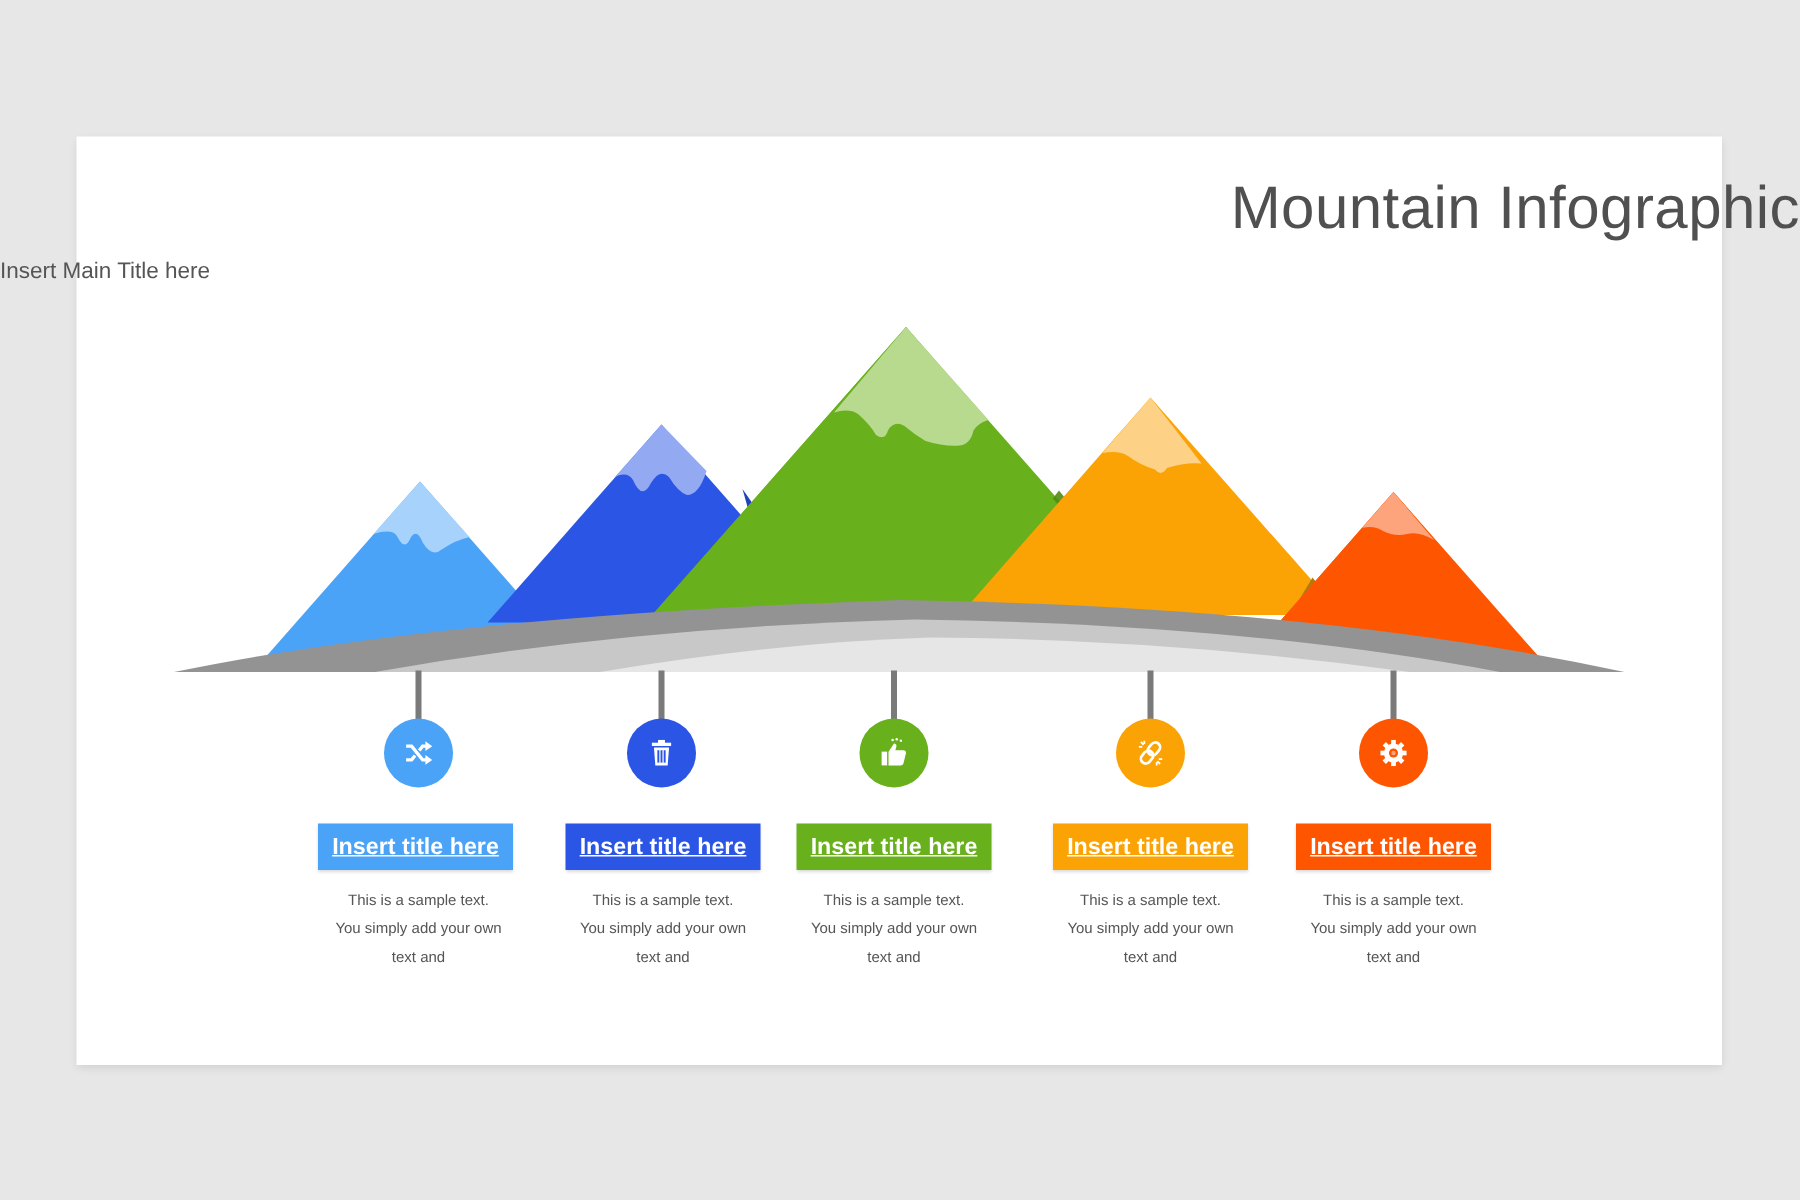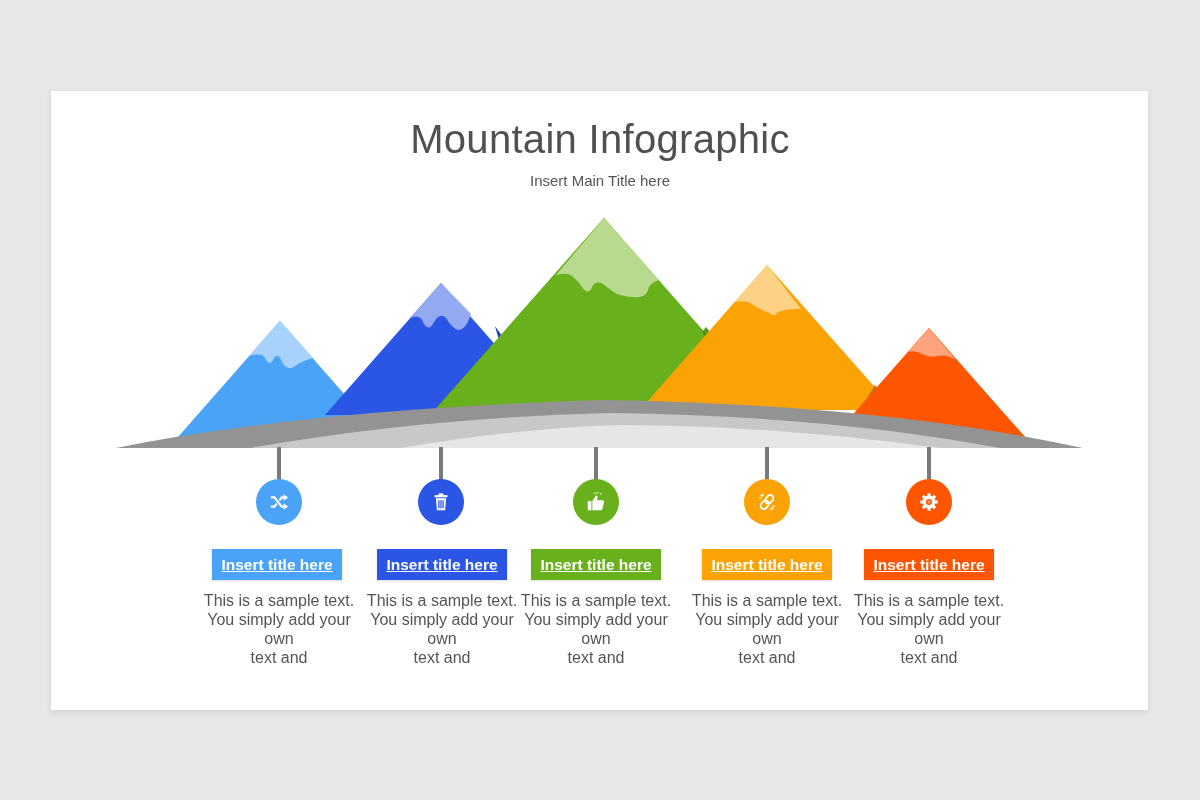--- a/index.html
+++ b/index.html
@@ -5,43 +5,43 @@
     html, body { margin:0; padding:0; }
     body {
       width:1200px; height:800px; background:#e8e7e8; position:relative; overflow:hidden;
       font-family:"Liberation Sans", "DejaVu Sans", sans-serif;
     }
     .slide {
       position:absolute; left:51px; top:91px; width:1097px; height:619px; background:#ffffff;
       box-shadow: 0 2px 6px rgba(0,0,0,0.10);
     }
     .title {
-      position:absolute; left:0; width:1200px; top:117px; text-align:center;
+      position:absolute; left:0; width:1200px; top:117px; text-align:right;
       font-size:40px; color:#505050; letter-spacing:0.3px;
     }
     .subtitle {
-      position:absolute; left:0; width:1200px; top:172px; text-align:center;
+      position:absolute; left:0; width:1200px; top:172px; 
       font-size:15px; color:#555555;
     }
     svg.scene { position:absolute; left:0; top:0; }
     .stem { position:absolute; width:4px; background:#7a7a7a; top:447px; height:34px; }
     .circle {
       position:absolute; width:46px; height:46px; border-radius:50%; top:479px;
       display:flex; align-items:center; justify-content:center;
     }
     .circle svg { width:22px; height:22px; }
     .tbox {
       position:absolute; top:549px; width:130px; height:31px; color:#fff;
       font-weight:bold; font-size:15.5px; display:flex; align-items:center; justify-content:center;
       box-shadow: 0 1px 2px rgba(0,0,0,0.15);
       text-decoration: underline;
     }
     .desc {
       position:absolute; top:591px; width:160px; text-align:center; color:#555;
-      font-size:16px; line-height:19px;
+      font-size:10px; line-height:19px;
     }
     .desc span { display:block; }
   </style>
 </head>
 <body>
 
 <div class="slide"></div>
 
 <div class="title">Mountain Infographic</div>
 <div class="subtitle">Insert Main Title here</div>

